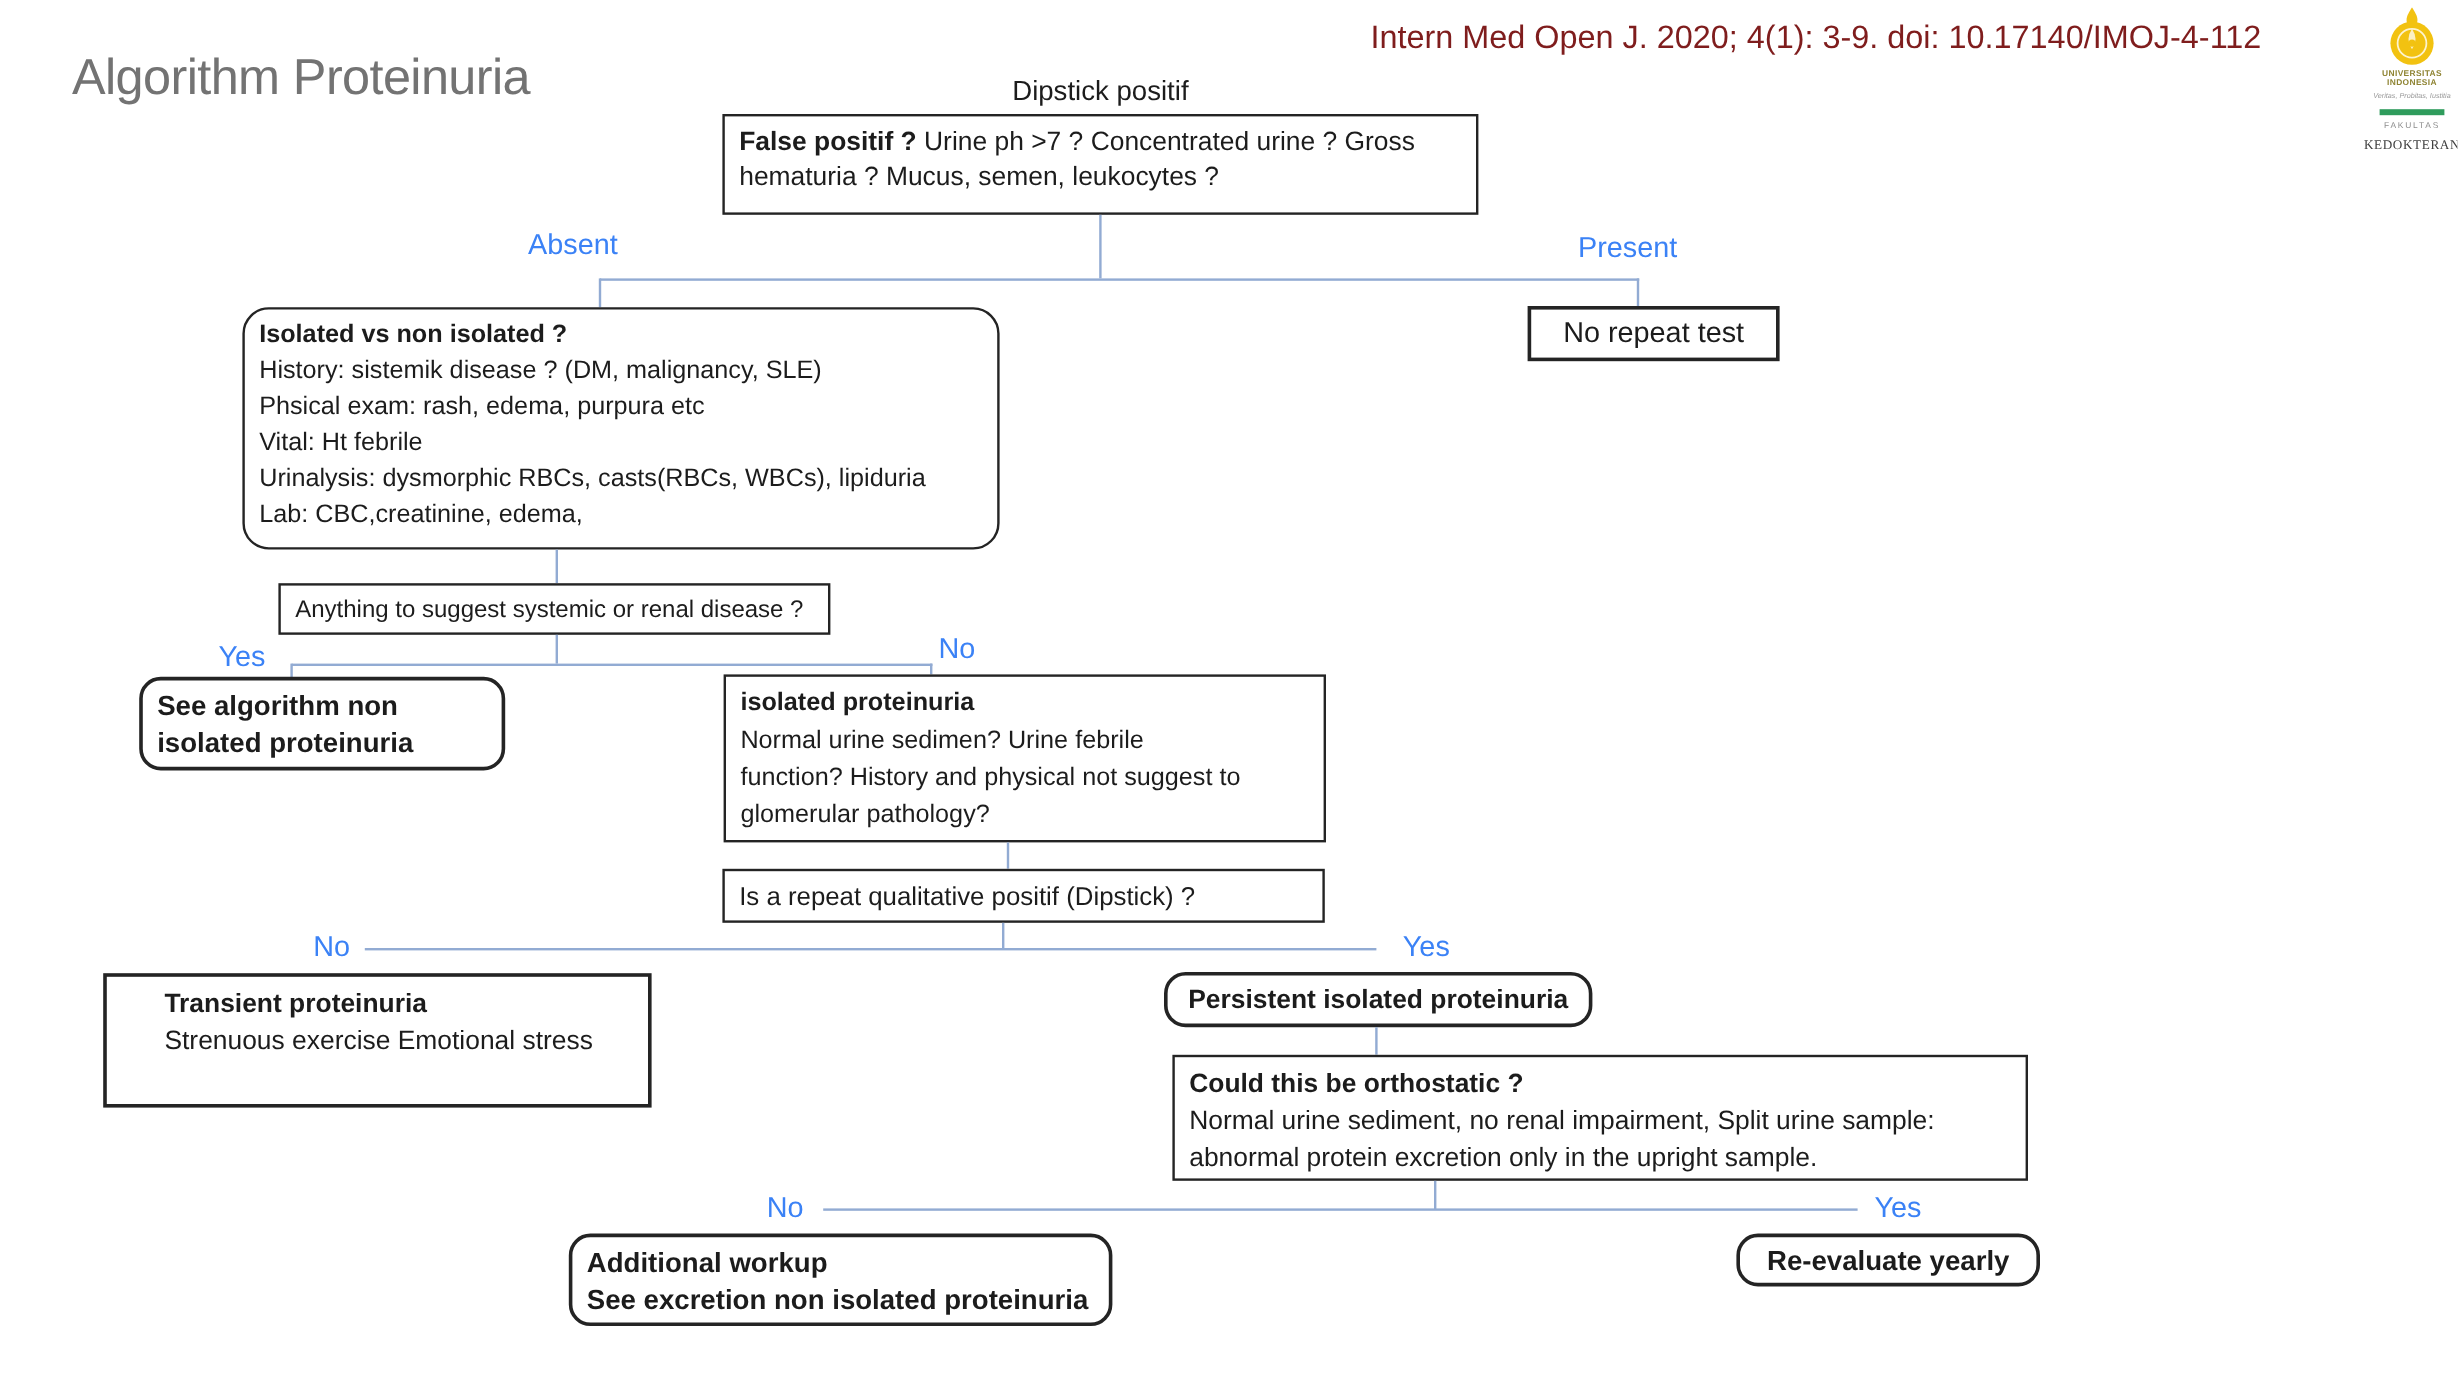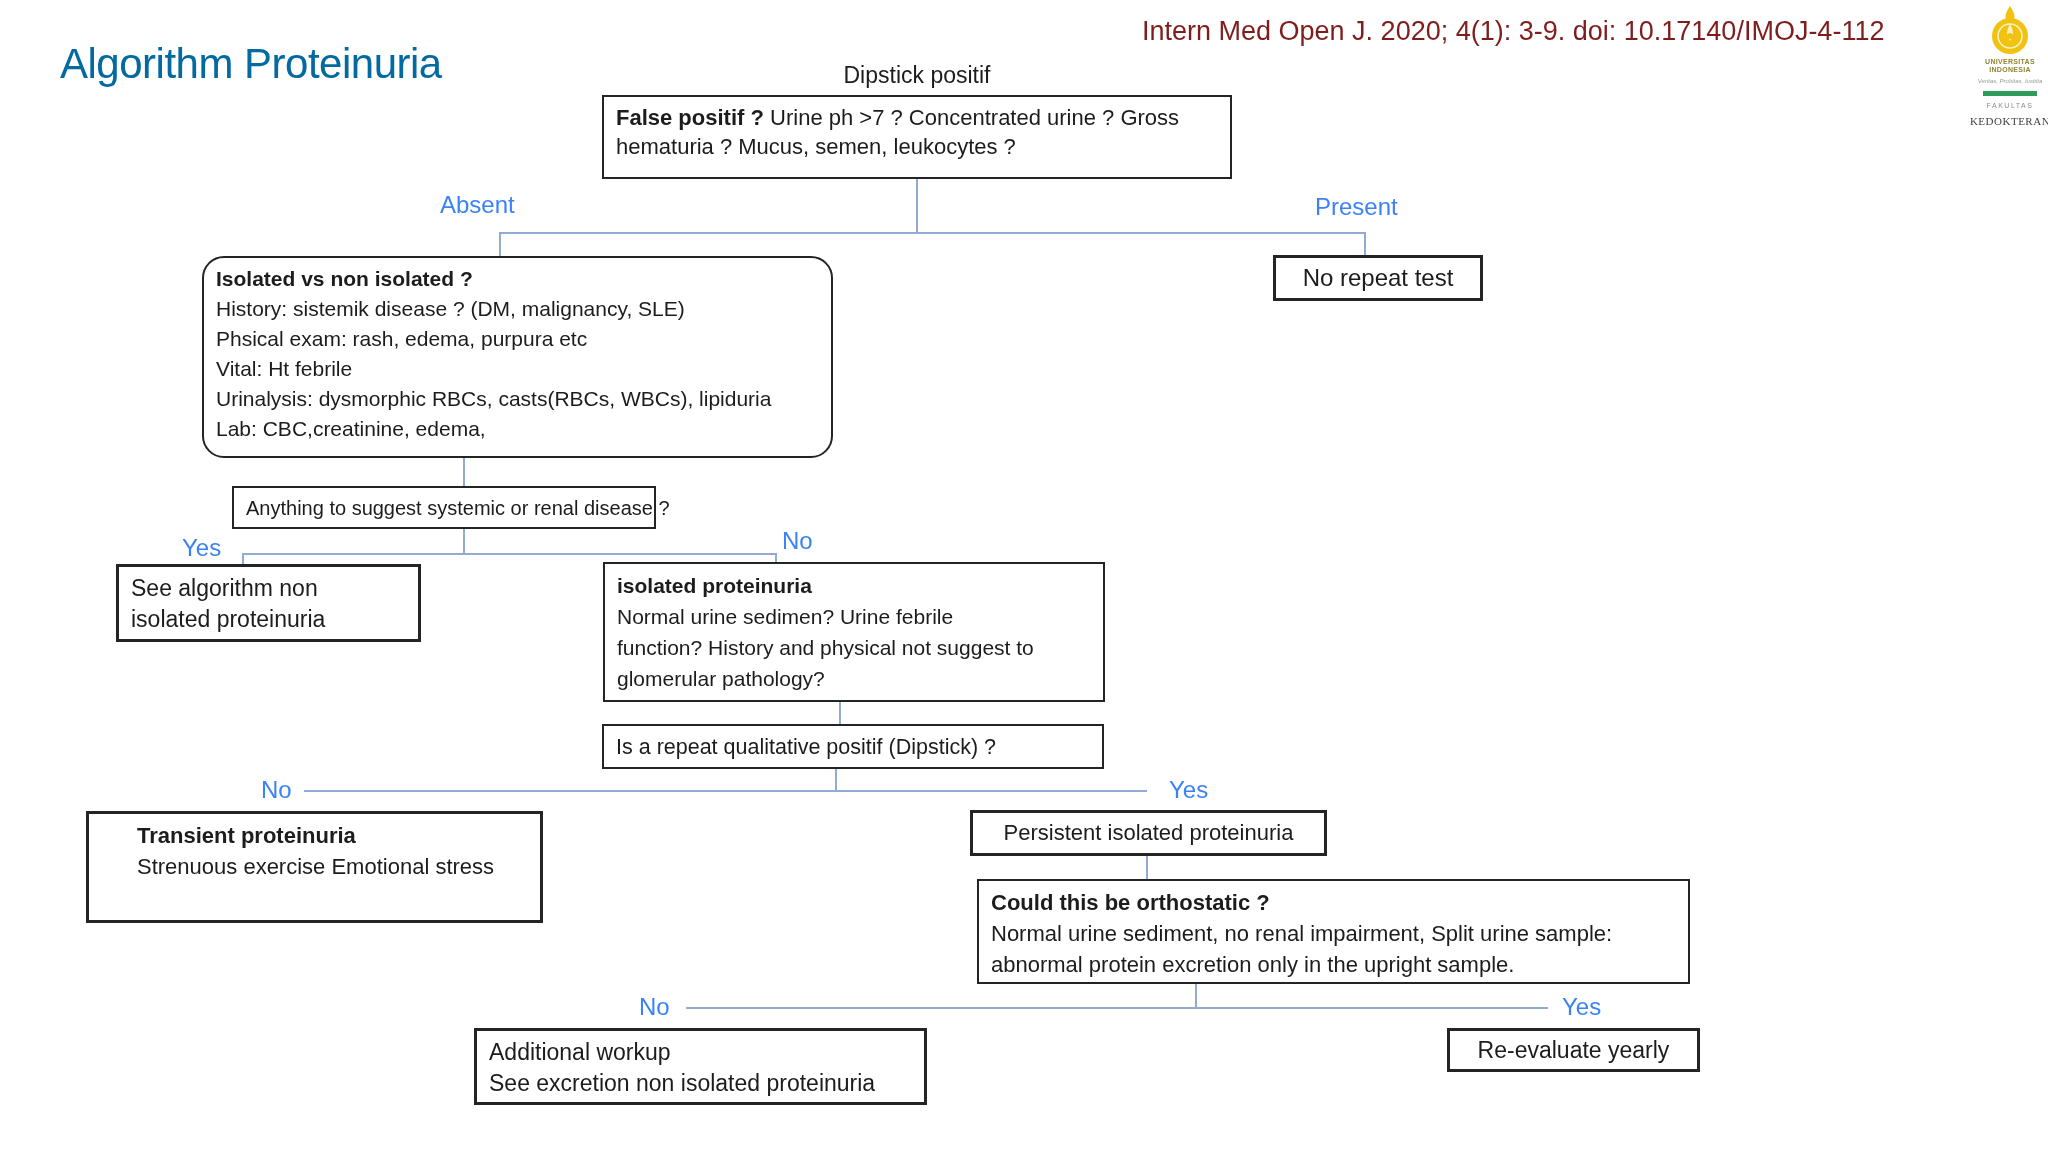--- a/index.html
+++ b/index.html
@@ -1,26 +1,26 @@
 <!DOCTYPE html>
 <html><head>
 <meta charset="utf-8">
 <style>
   html,body{margin:0;padding:0;background:#ffffff;}
   body{font-family:"Liberation Sans","DejaVu Sans",sans-serif;color:#1c1c1c;}
   .stage{position:relative;width:2048px;height:1152px;background:#ffffff;overflow:hidden;}
   .abs{position:absolute;}
-  .page-title{font-size:42px;font-weight:400;letter-spacing:-0.5px;color:#0369a1;}
+  .page-title{font-size:42px;font-weight:400;letter-spacing:-0.5px;color:#737373;}
   .citation{font-size:27px;color:#7f1d1d;white-space:nowrap;}
   .flow-label{font-size:24px;color:#3b82f6;white-space:nowrap;}
   .root-label{font-size:23px;text-align:center;}
   .box{position:absolute;box-sizing:border-box;border:2px solid #242424;background:#fff;
        padding:6px 12px;font-size:21px;line-height:30px;}
   .box.thick{border-width:3px;}
-  .box.bold{font-weight:normal;}
+  .box.bold{font-weight:bold;border-radius:18px;}
   .box .bt{font-weight:bold;}
   .box.center{display:flex;align-items:center;justify-content:center;padding:0 8px;white-space:nowrap;}
   .hline{position:absolute;height:2px;background:#92abd3;}
   .vline{position:absolute;width:2px;background:#92abd3;}
   .fs22{font-size:22px;line-height:31px;}
   .fs20{font-size:20px;}
   
   .logo{display:flex;flex-direction:column;align-items:center;width:64px;text-align:center;}
   .logo .uni{font-size:7px;font-weight:bold;color:#8f8433;letter-spacing:.3px;line-height:1.15;margin-top:2px;}
   .logo .motto{font-size:6px;font-style:italic;color:#9a9a9a;margin-top:4px;white-space:nowrap;}
@@ -74,21 +74,21 @@
     <div class="bt">Isolated vs non isolated ?</div>
     <div>History: sistemik disease ? (DM, malignancy, SLE)</div>
     <div>Phsical exam: rash, edema, purpura etc</div>
     <div>Vital: Ht febrile</div>
     <div>Urinalysis: dysmorphic RBCs, casts(RBCs, WBCs), lipiduria</div>
     <div>Lab: CBC,creatinine, edema,</div>
   </div>
 
   <div class="vline" style="left:463px;top:458px;height:28px;"></div>
 
-  <div class="box center fs20" style="left:232px;top:486px;width:424px;height:43px;justify-content:flex-start;padding:0 12px;">Anything to suggest systemic or renal disease ?</div>
+  <div class="box center fs20" style="left:232px;top:486px;width:460px;height:43px;justify-content:flex-start;padding:0 12px;">Anything to suggest systemic or renal disease ?</div>
 
   <div class="vline" style="left:463px;top:529px;height:24px;"></div>
   <div class="hline" style="left:243px;top:553px;width:534px;"></div>
   <div class="vline" style="left:242px;top:553px;height:12px;"></div>
   <div class="vline" style="left:775px;top:553px;height:10px;"></div>
   <div class="abs flow-label" style="left:182px;top:534px;">Yes</div>
   <div class="abs flow-label" style="left:782px;top:527px;">No</div>
 
   <div class="box thick bold" style="left:116px;top:564px;width:305px;height:78px;font-size:23px;line-height:31px;">
     <div>See algorithm non</div>

